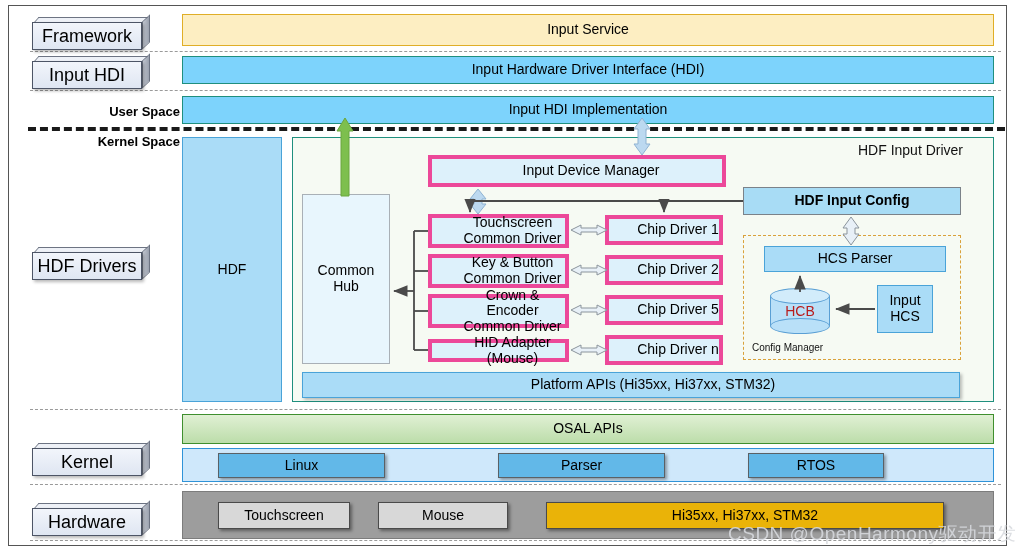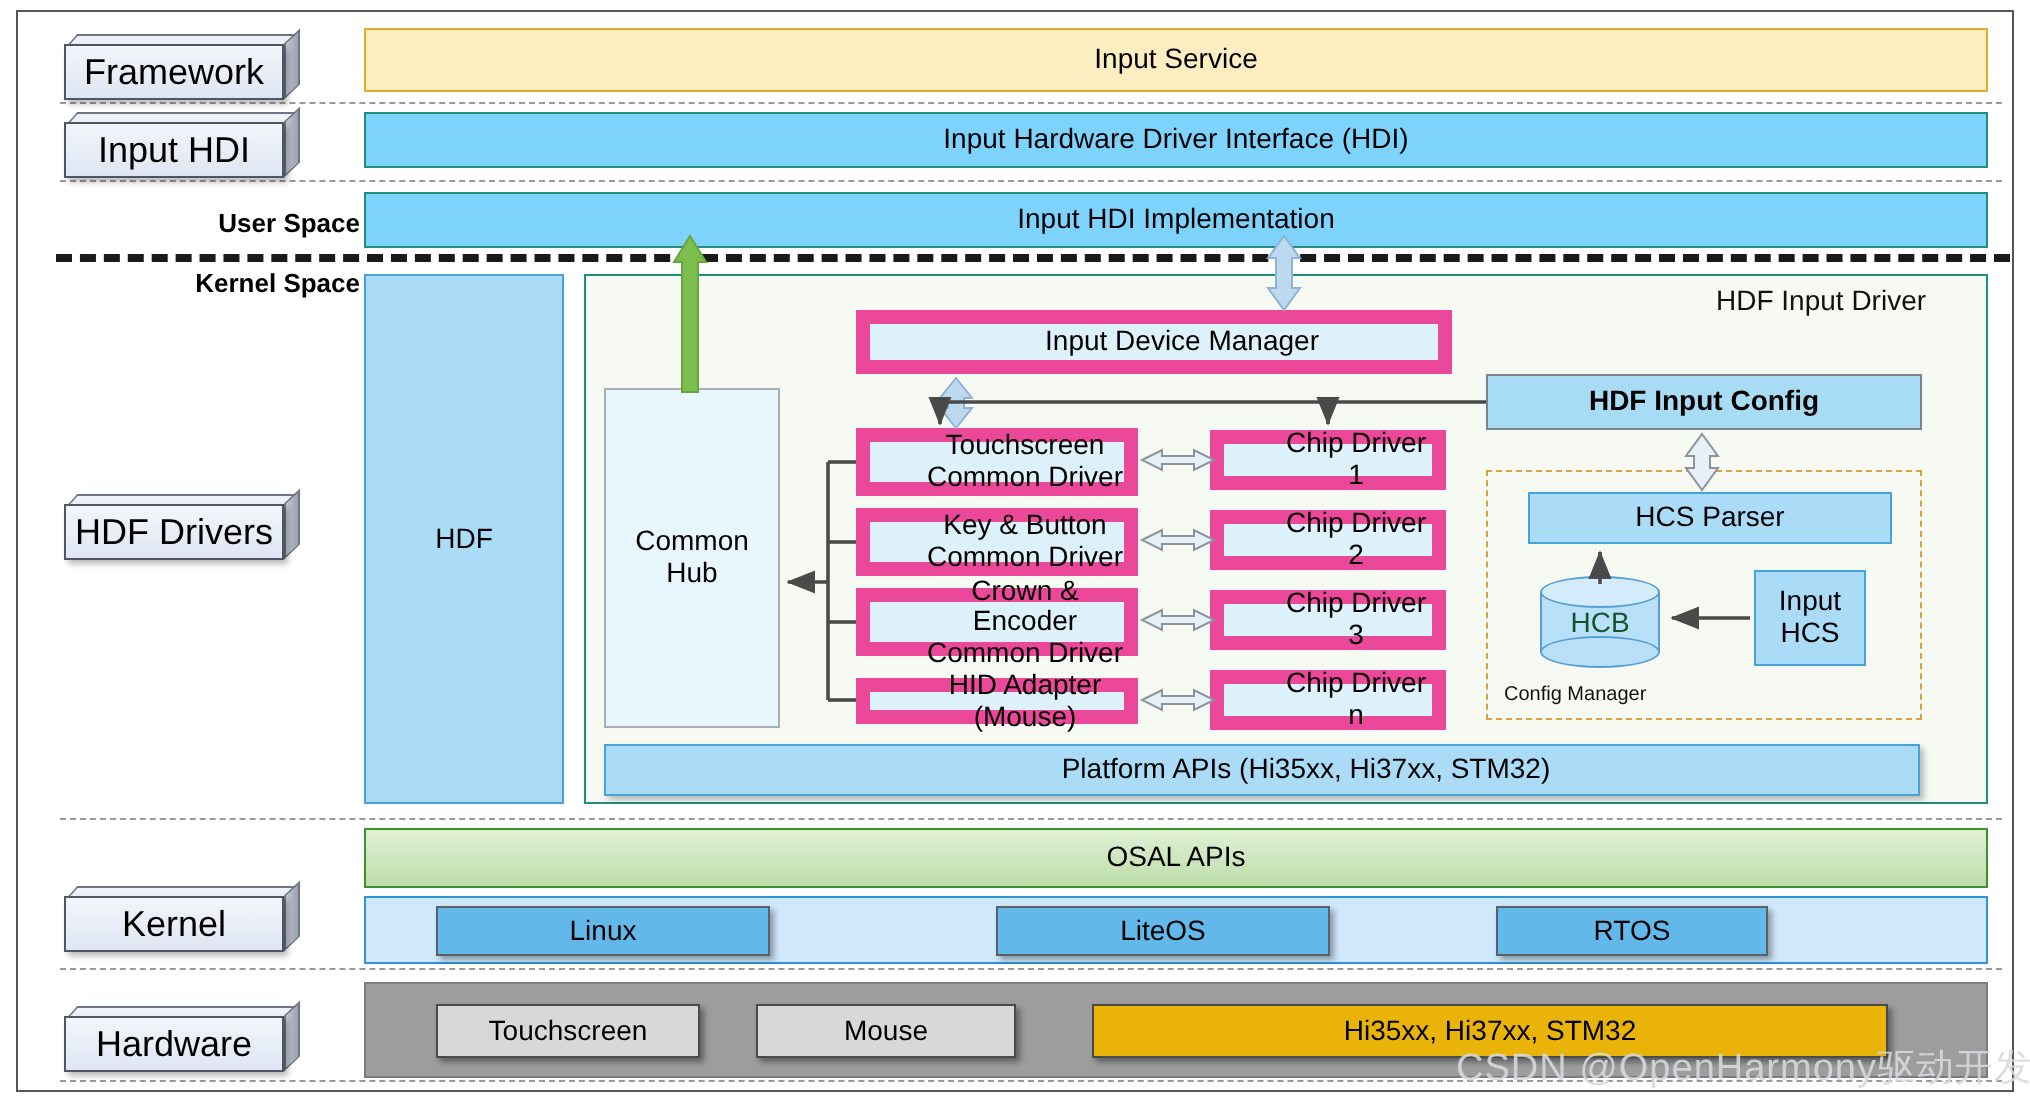--- a/index.html
+++ b/index.html
@@ -85,21 +85,21 @@
   .box.hdi {
     background: #7dd3fc;
     border: 1px solid #1f8f7e;
   }
   .box.bluefill {
     background: #aadcf7;
     border: 1px solid #4aa3d8;
   }
   .box.lightblue {
     background: #ddf1fb;
-    border: 7px solid #ec4899;
+    border: 4px solid #ec4899;
     padding-left: 28px;
   }
   .box.paleblue {
     background: #e8f6fd;
     border: 1px solid #a9b0b6;
   }
   .box.midblue {
     background: #a8dcf5;
     border: 1px solid #7b8289;
     font-weight: bold;
@@ -172,21 +172,21 @@
     position: absolute; left: 0; bottom: 0;
     width: 100%; height: 16px;
     background: #b9e0f8;
     border: 1px solid #5a9fd4;
     border-radius: 50%;
   }
   .cyl .lbl {
     position: absolute; left: 0; top: 0;
     width: 100%; height: 100%;
     display: flex; align-items: center; justify-content: center;
-    font-size: 14px; color: #14532d; z-index: 3;
+    font-size: 14px; color: #b91c1c; z-index: 3;
   }
 
   
   .spacelabel {
     position: absolute;
     font-size: 13px; font-weight: bold; color: #000;
     text-align: right;
   }
   svg.ov { position: absolute; left:0; top:0; width: 1015px; height: 551px; pointer-events: none; }
 
@@ -258,21 +258,21 @@
   <div class="box lightblue" style="left:428px; top:214px; width:141px; height:34px; white-space:pre-line;">Touchscreen
 Common Driver</div>
   <div class="box lightblue" style="left:428px; top:254px; width:141px; height:34px; white-space:pre-line;">Key &amp; Button
 Common Driver</div>
   <div class="box lightblue" style="left:428px; top:294px; width:141px; height:34px; white-space:pre-line;">Crown &amp; Encoder
 Common Driver</div>
   <div class="box lightblue" style="left:428px; top:339px; width:141px; height:23px; white-space:pre-line;">HID Adapter (Mouse)</div>
 
   <div class="box lightblue" style="left:605px; top:215px; width:118px; height:30px;">Chip Driver 1</div>
   <div class="box lightblue" style="left:605px; top:255px; width:118px; height:30px;">Chip Driver 2</div>
-  <div class="box lightblue" style="left:605px; top:295px; width:118px; height:30px;">Chip Driver 3</div>
+  <div class="box lightblue" style="left:605px; top:295px; width:118px; height:30px;">Chip Driver 5</div>
   <div class="box lightblue" style="left:605px; top:335px; width:118px; height:30px;">Chip Driver n</div>
 
   <div class="box midblue" style="left:743px; top:187px; width:218px; height:28px;">HDF Input Config</div>
 
   <div class="cfgmgr" style="left:743px; top:235px; width:218px; height:125px;"></div>
   <div class="cfgmgr-label" style="left:752px; top:342px;">Config Manager</div>
 
   <div class="box bluefill" style="left:764px; top:246px; width:182px; height:26px;">HCS Parser</div>
 
   <div class="cyl" style="left:770px; top:288px; width:60px; height:46px;">
@@ -284,21 +284,21 @@
 
   <div class="box bluefill" style="left:877px; top:285px; width:56px; height:48px; white-space:pre-line;">Input
 HCS</div>
 
   <div class="box bluefill shadow" style="left:302px; top:372px; width:658px; height:26px;">Platform APIs (Hi35xx, Hi37xx, STM32)</div>
 
   <div class="box green" style="left:182px; top:414px; width:812px; height:30px;">OSAL APIs</div>
 
   <div class="box kernblue" style="left:182px; top:448px; width:812px; height:34px;"></div>
   <div class="box oschip" style="left:218px; top:453px; width:167px; height:25px;">Linux</div>
-  <div class="box oschip" style="left:498px; top:453px; width:167px; height:25px;">LiteOS</div>
+  <div class="box oschip" style="left:498px; top:453px; width:167px; height:25px;">Parser</div>
   <div class="box oschip" style="left:748px; top:453px; width:136px; height:25px;">RTOS</div>
 
   <div class="box hwband" style="left:182px; top:491px; width:812px; height:48px;"></div>
   <div class="box hwchip" style="left:218px; top:502px; width:132px; height:27px;">Touchscreen</div>
   <div class="box hwchip" style="left:378px; top:502px; width:130px; height:27px;">Mouse</div>
   <div class="box hwchip dark" style="left:546px; top:502px; width:398px; height:27px;">Hi35xx, Hi37xx, STM32</div>
 
   <svg class="ov" viewBox="0 0 1015 551">
     <defs>
       <marker id="ah" markerWidth="9" markerHeight="9" refX="7.5" refY="3.2" orient="auto">

